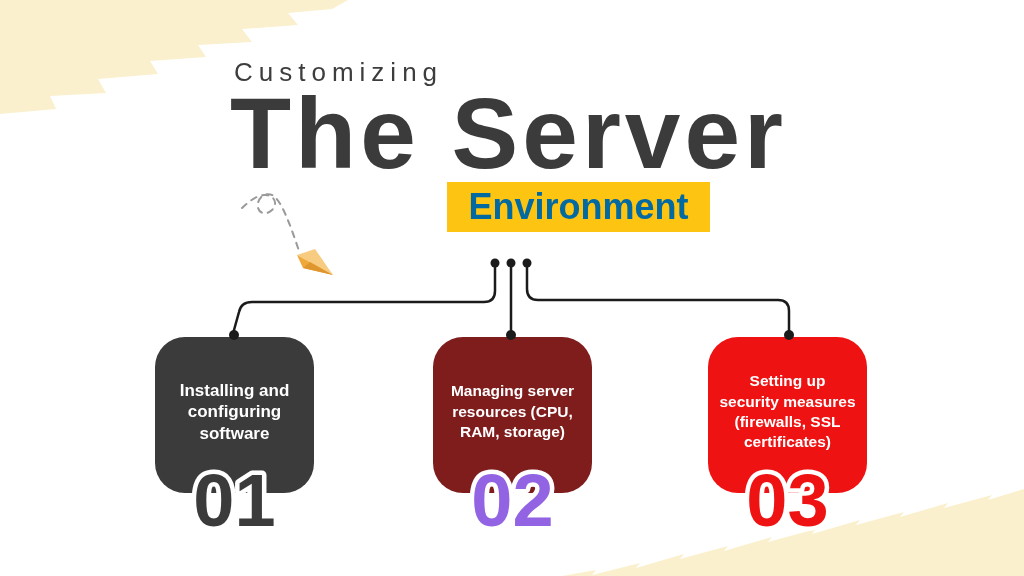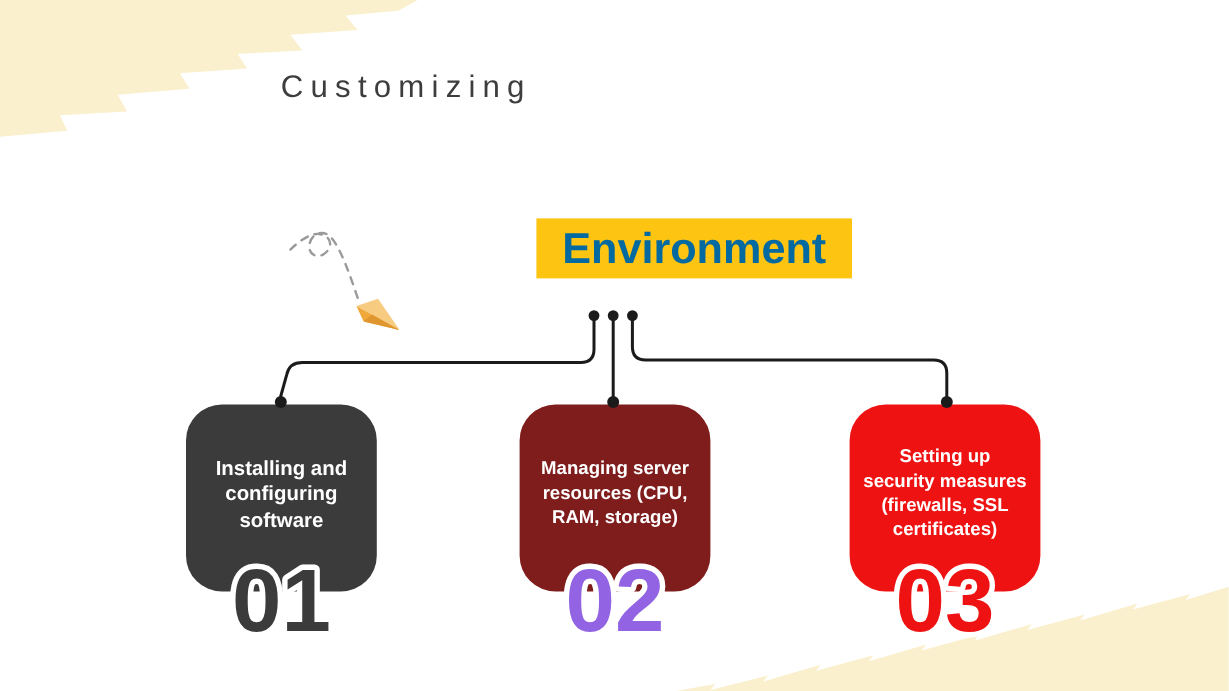--- a/index.html
+++ b/index.html
@@ -50,20 +50,21 @@
 <body>
 
 <div class="canvas">
 
   <svg class="decor-svg" viewBox="0 0 1024 576">
     <polygon fill="#faf0cd" points="0,0 348,0 332,9 288,13 298,25 242,29 252,42 198,45 206,57 150,61 158,74 98,79 106,93 50,96 56,109 0,114"></polygon>
     <polygon fill="#faf0cd" points="562,576 596,570 592,575 640,563 636,568 684,554 680,559 728,546 724,551 772,537 768,542 816,529 812,534 860,520 856,525 904,512 900,517 948,503 944,508 992,495 988,500 1024,489 1024,576"></polygon>
   </svg>
 
   <div class="eyebrow">Customizing</div>
+  <div class="main-title">The Server</div>
   <div class="highlight-box">
     <span>Environment</span>
   </div>
 
   <div class="card card-1">
     <div class="card-label">Installing and configuring software</div>
     <svg class="num-svg">
       <text class="num-text" x="50%" y="97" text-anchor="middle" fill="#3b3b3b">01</text>
     </svg>
   </div>

